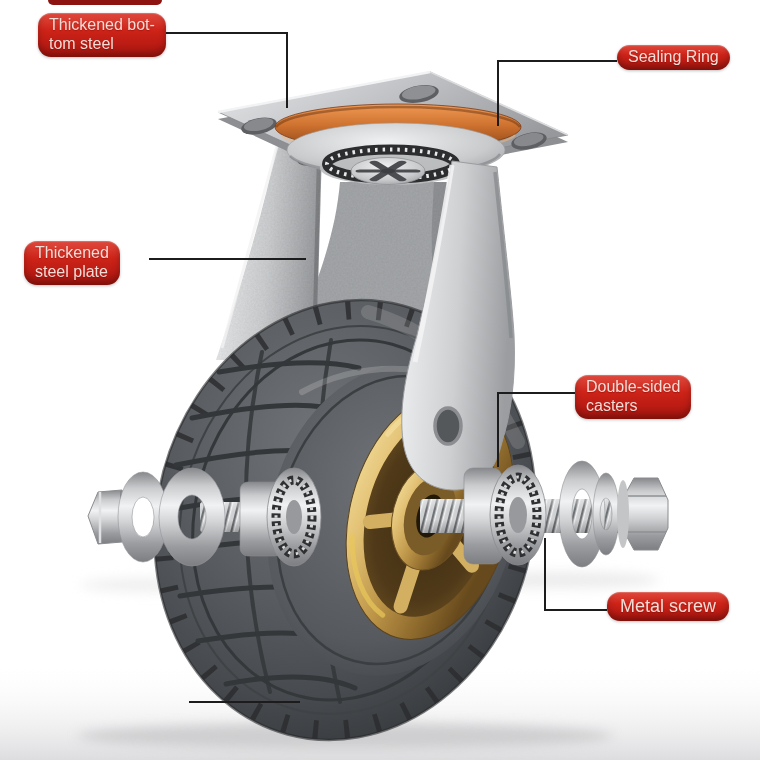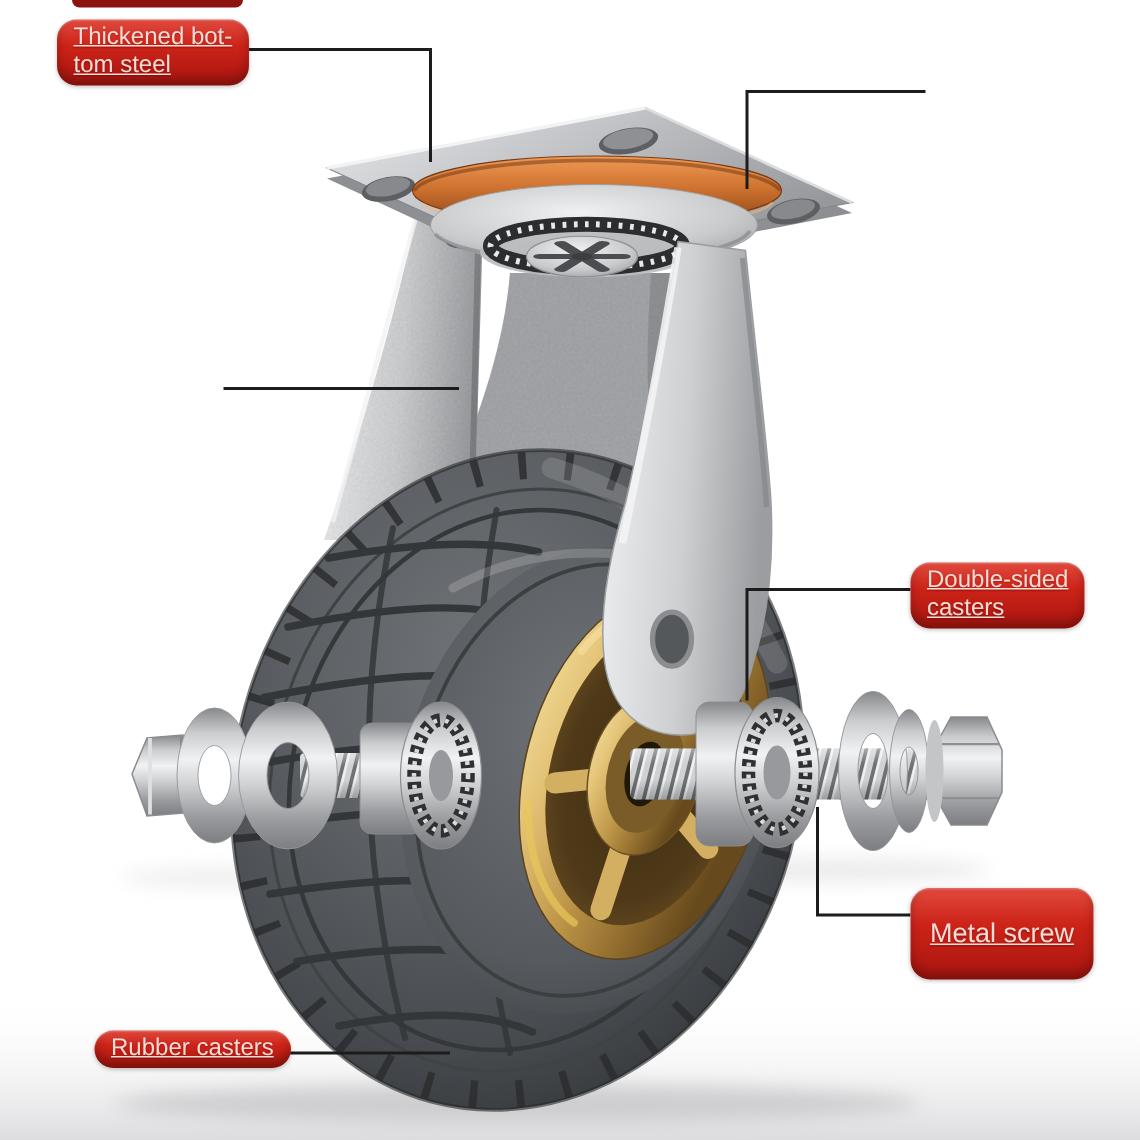--- a/index.html
+++ b/index.html
@@ -12,22 +12,22 @@
     position:absolute;
     background:linear-gradient(180deg,#e14a3e 0%,#cd2318 40%,#a8150f 100%);
     border-radius:13px;
     padding:3px 11px;
     color:#f3ddd7;
     font-size:16px;line-height:1.18;
     white-space:nowrap;
     box-shadow:0 1px 3px rgba(0,0,0,.25), inset 0 1px 1px rgba(255,255,255,.22), inset 0 -4px 7px rgba(0,0,0,.28);
     text-shadow:0 1px 1px rgba(90,0,0,.35);
   }
-  .lbl.lg{font-size:18px;padding:20px 13px;}
-  .lbl-line{display:block;text-decoration:underline;}
+  .lbl.lg{font-size:18px;padding:4px 13px;}
+  .lbl-line{display:block;}
   .lbl-line:empty{display:none;}
   #top-strip{
     position:absolute;left:48px;top:0;width:114px;height:5px;
     background:#8c1310;border-radius:0 0 6px 6px;
   }
 </style>
 </head>
 <body>
 
 <div id="stage">
@@ -273,30 +273,34 @@
   </g>
 </svg>
 
 <div id="top-strip"></div>
 
 <div class="lbl" style="left:38px;top:13px;">
   <span class="lbl-line">Thickened bot-</span>
   <span class="lbl-line">tom steel</span>
 </div>
 
-
-
-<div class="lbl" style="left:607px;top:375px;">
+<div class="lbl" style="left:617px;top:45px;">
+  <span class="lbl-line">Sealing Ring</span>
+
+</div>
+
+<div class="lbl" style="left:24px;top:241px;">
+  <span class="lbl-line">Thickened</span>
+  <span class="lbl-line">steel plate</span>
+</div>
+
+<div class="lbl" style="left:575px;top:375px;">
   <span class="lbl-line">Double-sided</span>
   <span class="lbl-line">casters</span>
 </div>
 
 <div class="lbl lg" style="left:607px;top:592px;">
   <span class="lbl-line">Metal screw</span>
 
 </div>
 
-<div class="lbl" style="left:63px;top:687px;">
-  <span class="lbl-line">Rubber casters</span>
-
-</div>
 
 </div>
 
 </body></html>

